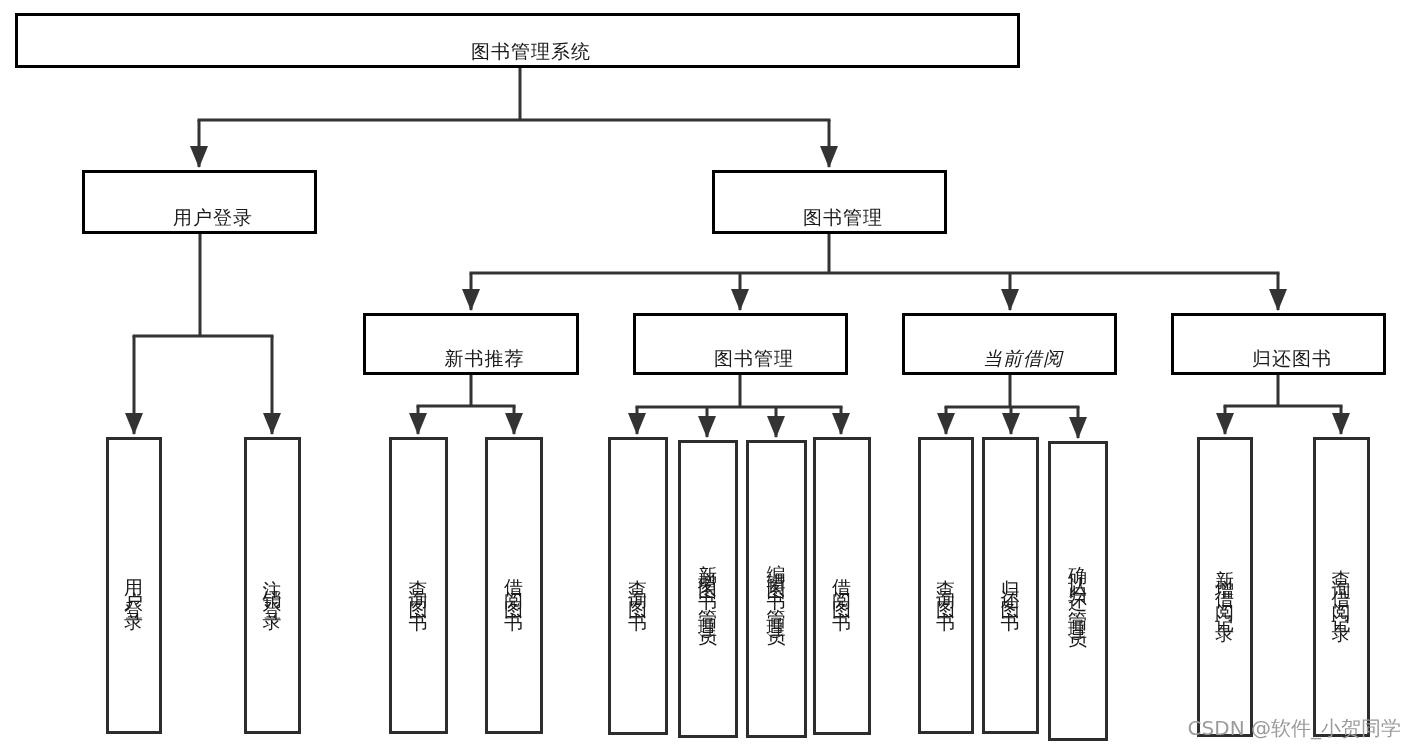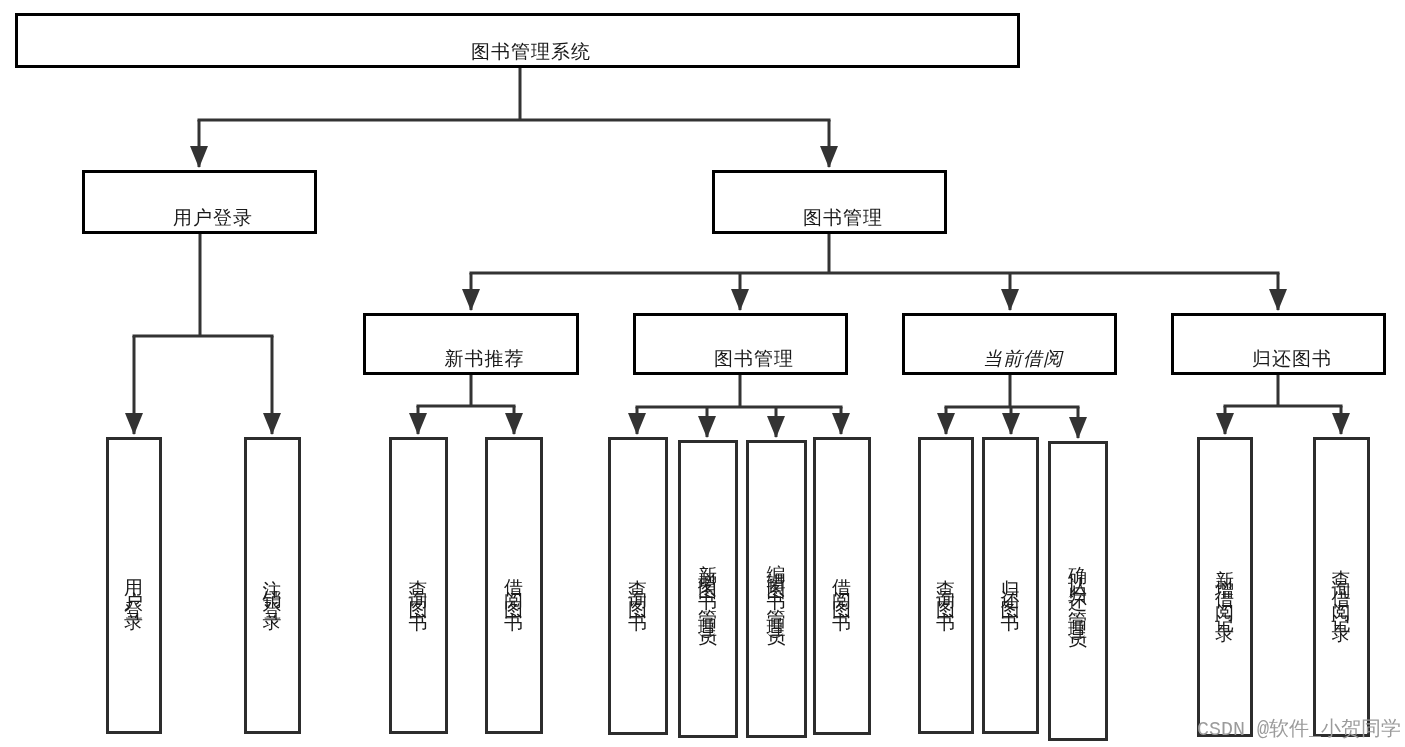--- a/index.html
+++ b/index.html
@@ -54,21 +54,20 @@
   }
   .leaf .vlbl.tight { letter-spacing: 9px; }
   #watermark {
     position: absolute;
     right: 4px;
     bottom: 5px;
     font-size: 20px;
     color: #9b9b9b;
     z-index: 3;
     white-space: nowrap;
-    font-family: Liberation Mono, monospace;
   }
 
   
   #root-box        { left: 15px;   top: 13px;  width: 1005px; height: 55px; }
   #n-user-login    { left: 82px;   top: 170px; width: 235px;  height: 64px; }
   #n-book-mgmt     { left: 712px;  top: 170px; width: 235px;  height: 64px; }
   #n-new-book      { left: 363px;  top: 313px; width: 216px;  height: 62px; }
   #n-book-borrow   { left: 633px;  top: 313px; width: 215px;  height: 62px; }
   #n-current       { left: 902px;  top: 313px; width: 215px;  height: 62px; font-style: italic; }
   #n-records       { left: 1171px; top: 313px; width: 215px;  height: 62px; }

